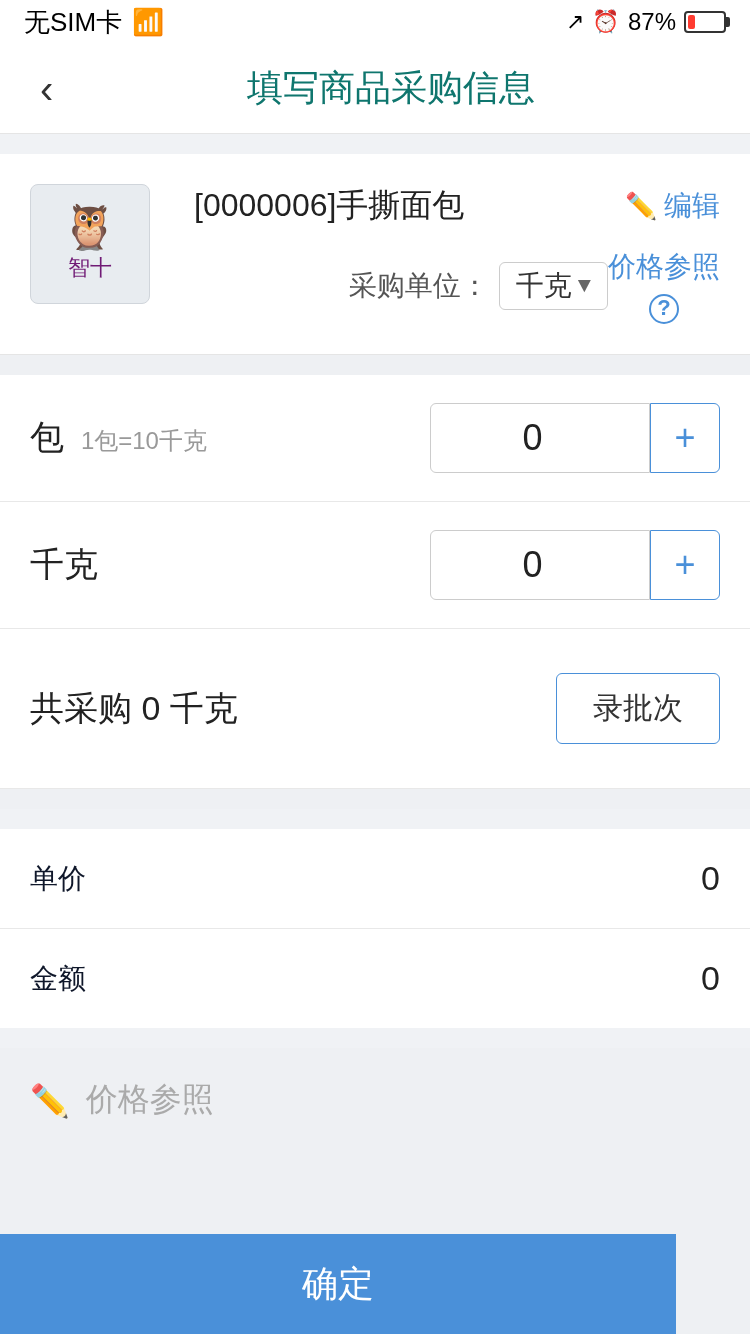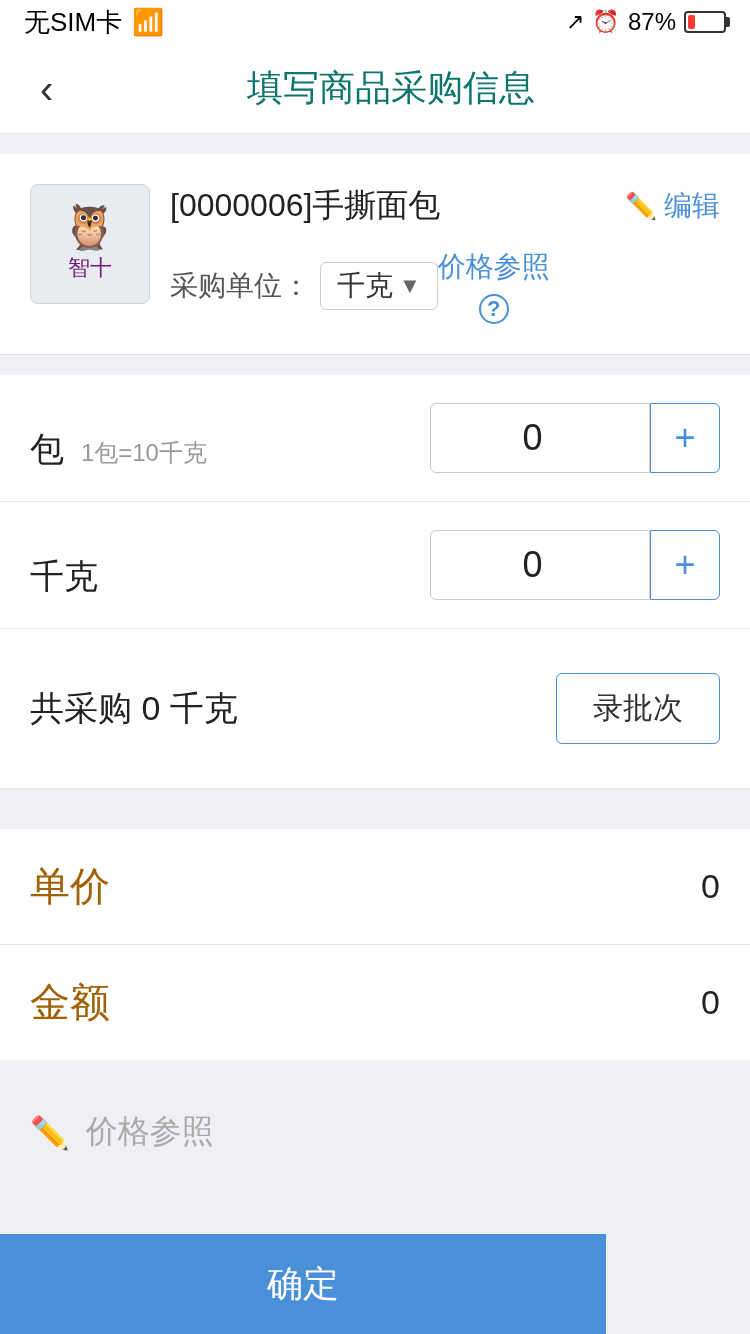--- a/index.html
+++ b/index.html
@@ -139,41 +139,43 @@
       color: #701a75;
     }
     .product-info {
       flex: 1;
     }
     .product-title-row {
       display: flex;
       align-items: center;
       justify-content: space-between;
       margin-bottom: 20px;
+      margin-left: 24px;
     }
     .product-name {
       font-size: 32px;
       color: #222;
       font-weight: 500;
     }
     .edit-btn {
       font-size: 28px;
       color: #4a90d9;
       display: flex;
       align-items: center;
       gap: 6px;
       cursor: pointer;
     }
     .edit-icon {
       font-size: 26px;
     }
     .product-unit-row {
       display: flex;
       align-items: center;
-      justify-content: flex-start;
+      justify-content: flex-end;
+      font-family: Liberation Mono, monospace;
     }
     .unit-label {
       font-size: 28px;
       color: #555;
       display: flex;
       align-items: center;
       gap: 10px;
     }
     .unit-select {
       border: 1px solid #ccc;
@@ -214,21 +216,21 @@
       height: 20px;
       background: #eef0f3;
     }
 
     
     .input-section {
       background: #fff;
     }
     .input-row {
       display: flex;
-      align-items: flex-end;
+      align-items: center;
       justify-content: space-between;
       padding: 28px 30px;
       border-bottom: 1px solid #e8e8e8;
     }
     .input-label {
       font-size: 34px;
       color: #222;
       min-width: 80px;
     }
     .input-sublabel {
@@ -296,22 +298,22 @@
       margin-top: 20px;
     }
     .price-row {
       display: flex;
       align-items: center;
       justify-content: space-between;
       padding: 30px 30px;
       border-bottom: 1px solid #e8e8e8;
     }
     .price-label {
-      font-size: 40px;
-      color: #a16207;
+      font-size: 28px;
+      color: #0f172a;
     }
     .price-value {
       font-size: 34px;
       color: #222;
     }
 
     
     .notes-section {
       background: #eef0f3;
       margin-top: 20px;
@@ -333,21 +335,21 @@
 
     
     .content-spacer {
       background: #eef0f3;
       flex: 1;
       min-height: 300px;
     }
 
     
     .confirm-btn {
-      width: 606px;
+      width: 676px;
       height: 100px;
       background: #4a90d9;
       display: flex;
       align-items: center;
       justify-content: center;
       cursor: pointer;
       position: fixed;
       bottom: 0;
       left: 0;
     }

